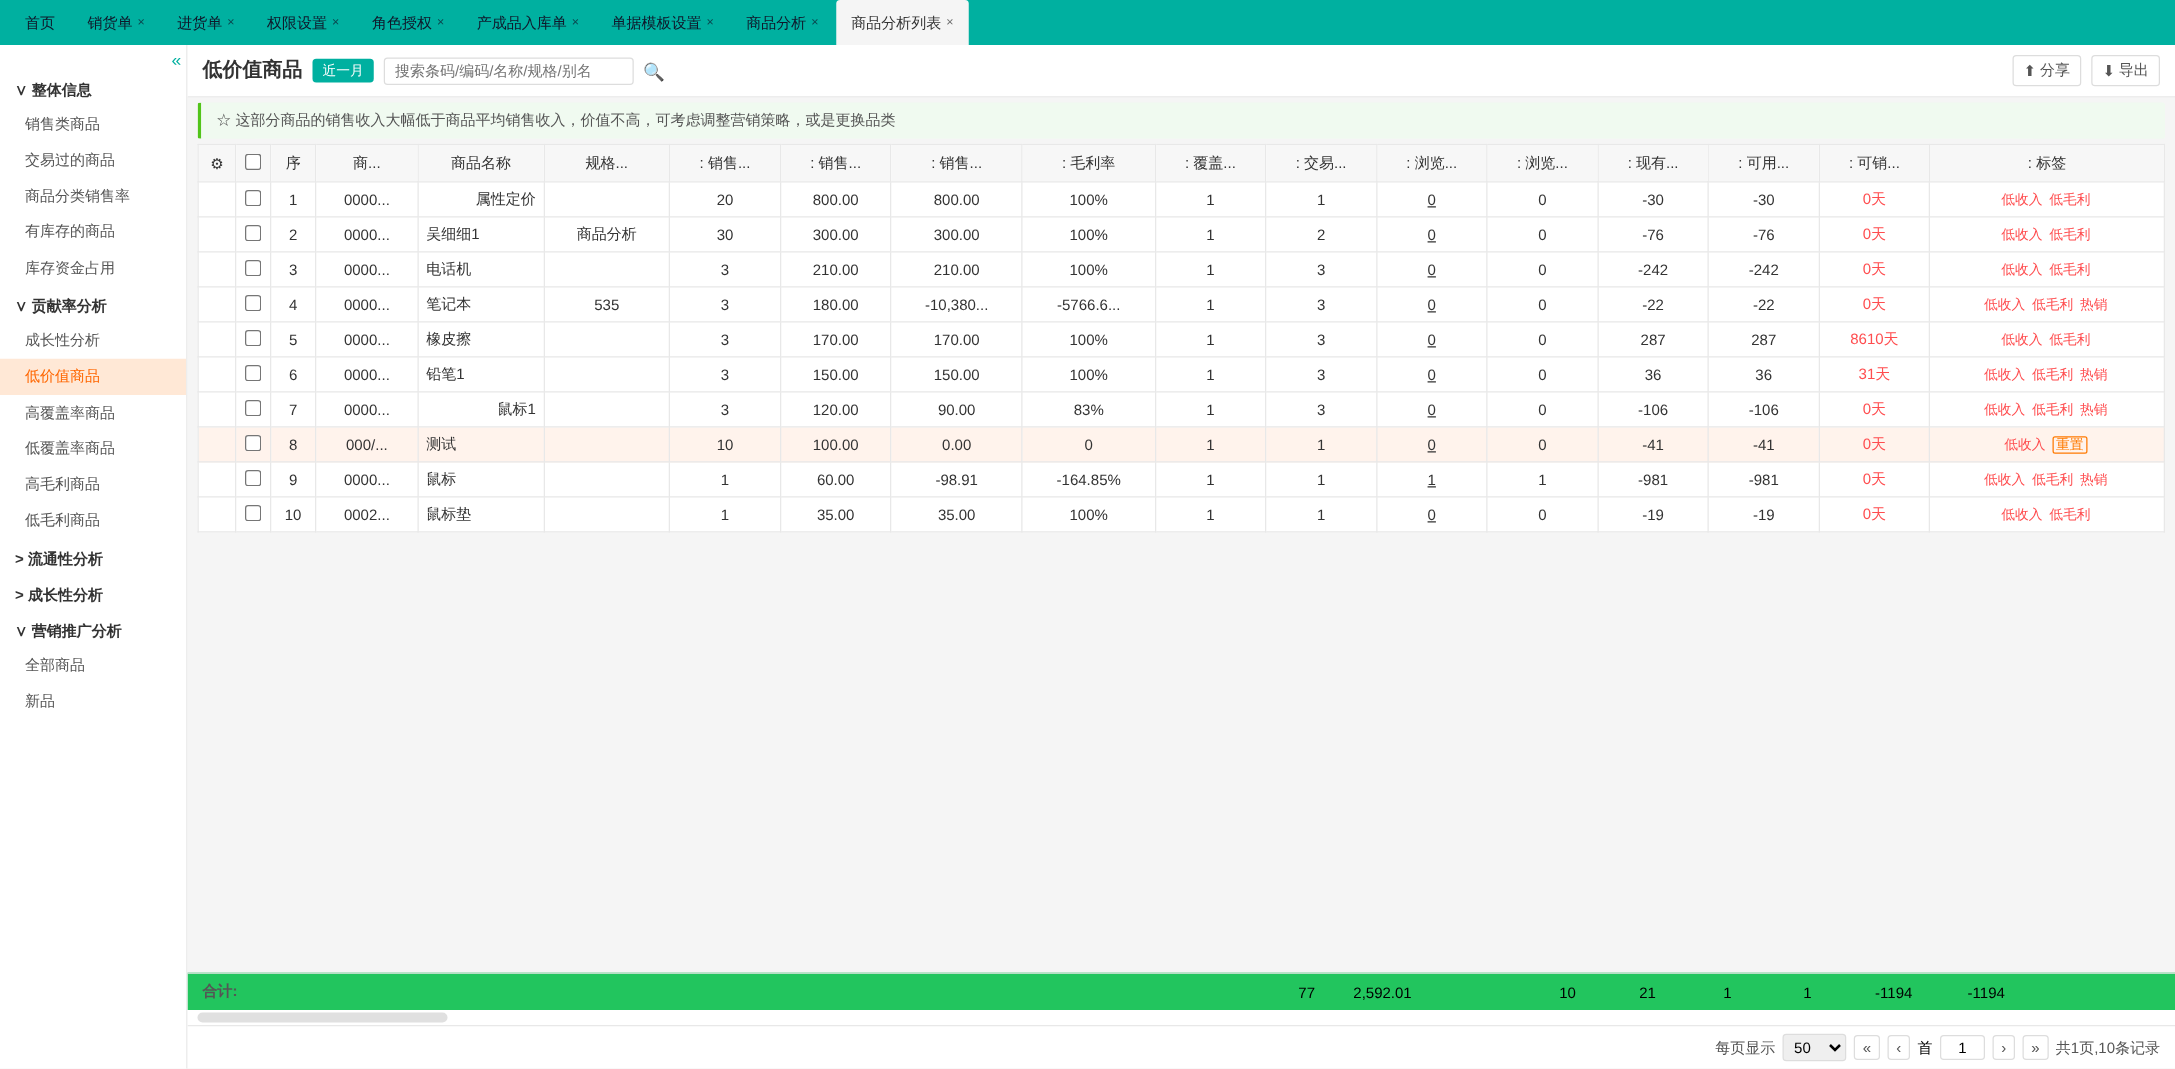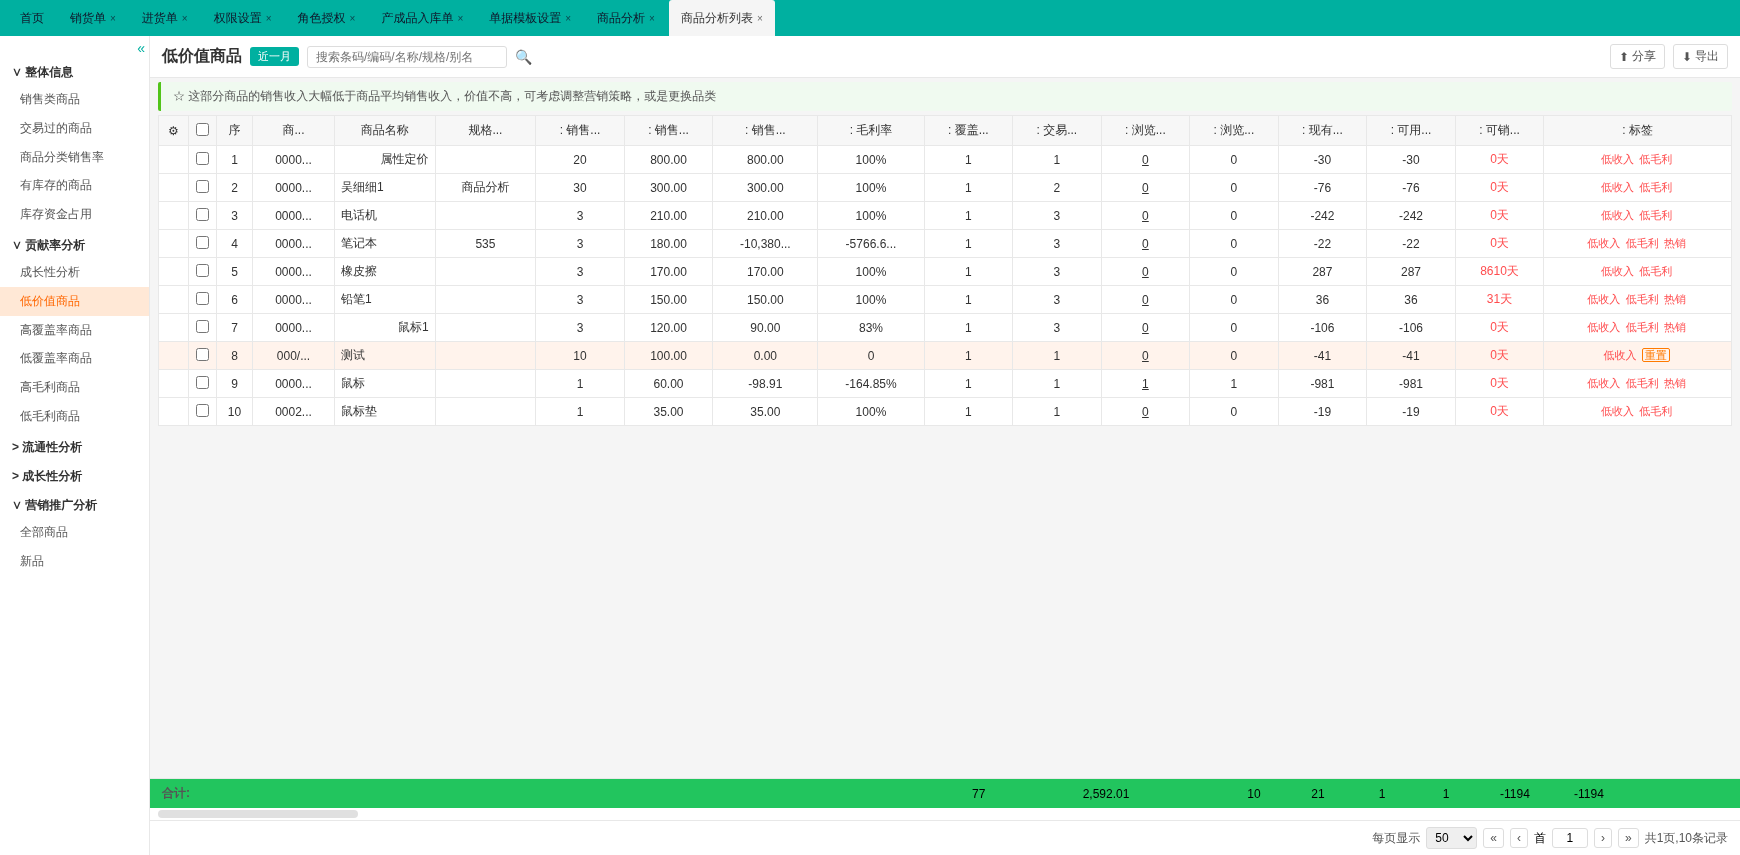--- a/index.html
+++ b/index.html
@@ -534,21 +534,21 @@
               <td><span class="text-red">0天</span></td>
               <td><span class="tag-red">低收入</span> <span class="tag-red">低毛利</span></td>
             </tr>
           </tbody>
       </table>
     </div>
 
     <div class="table-footer">
       <span class="footer-label">合计:</span>
       <span style="flex:1"></span>
-      <span style="width:80px;text-align:left">77</span>
+      <span style="width:80px;text-align:right">77</span>
       <span style="width:100px;text-align:center">2,592.01</span>
       <span style="width:60px;text-align:center"></span>
       <span style="width:60px;text-align:center">10</span>
       <span style="width:60px;text-align:center">21</span>
       <span style="width:60px;text-align:center">1</span>
       <span style="width:60px;text-align:center">1</span>
       <span style="width:70px;text-align:center">-1194</span>
       <span style="width:70px;text-align:center">-1194</span>
       <span style="width:100px"></span>
     </div>

